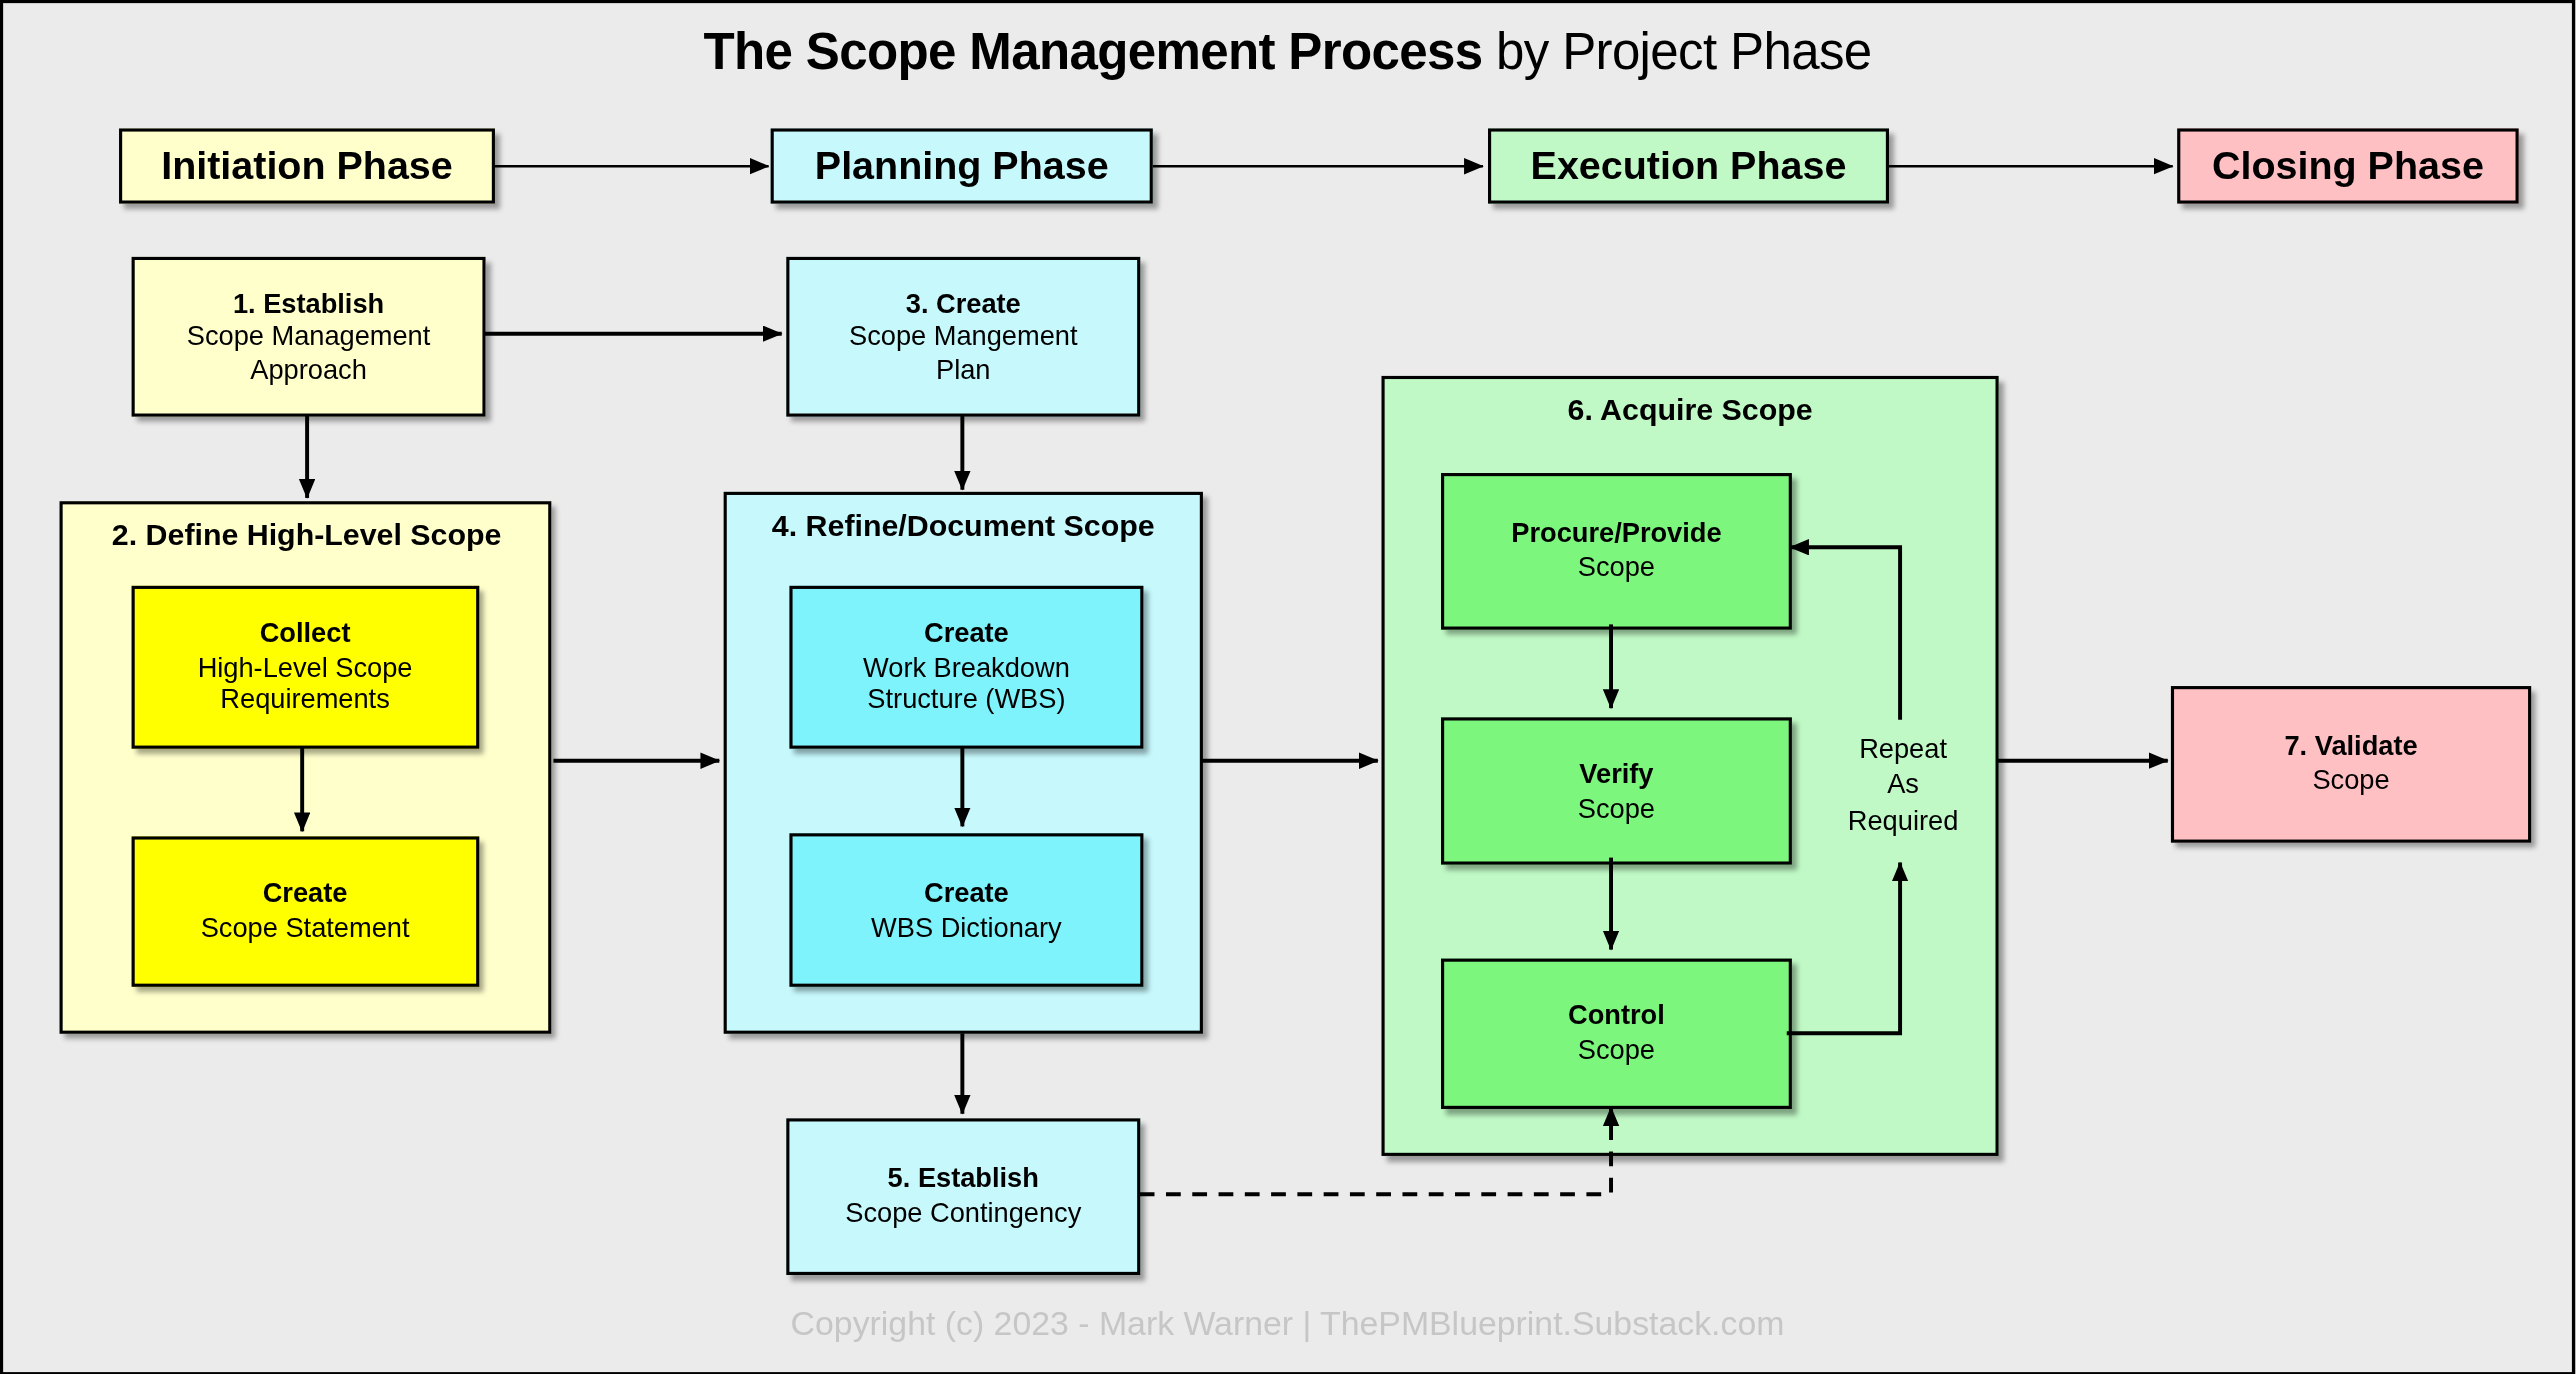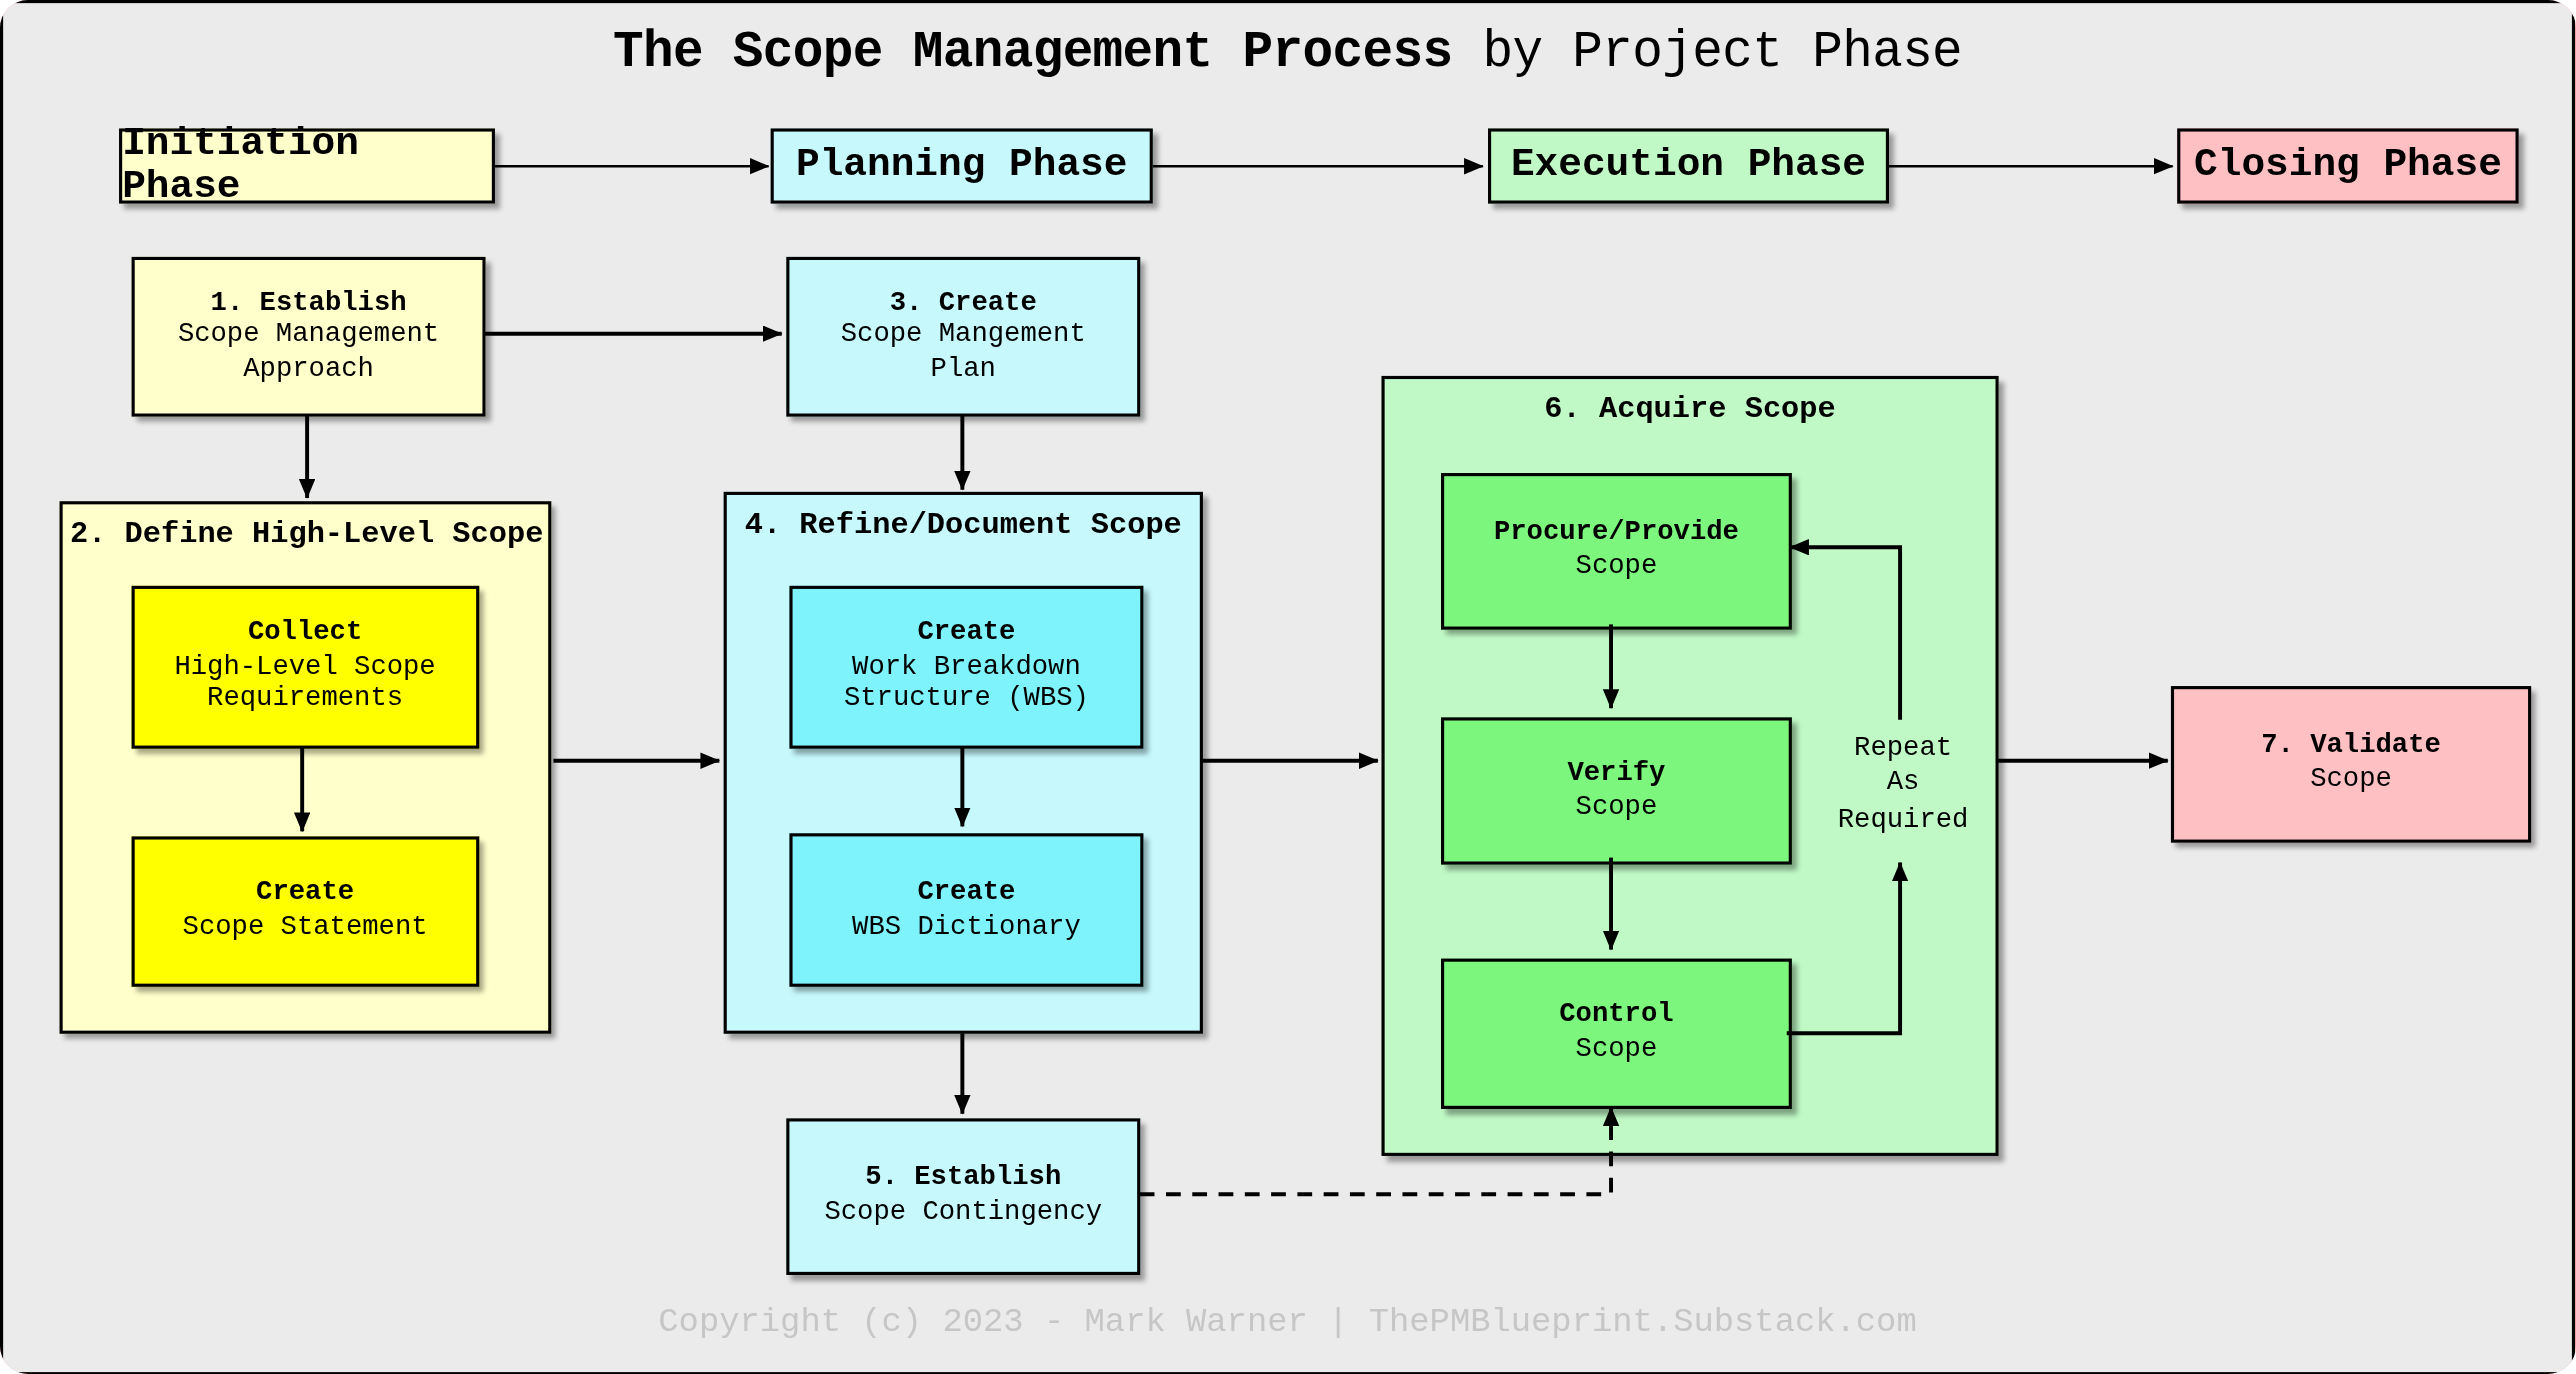--- a/index.html
+++ b/index.html
@@ -1,17 +1,17 @@
 <!DOCTYPE html>
 <html style="font-size:8.4px"><head>
 <meta charset="utf-8">
 <style>
   html,body{margin:0;padding:0;}
-  .stage{position:relative;width:2576px;height:1374px;overflow:hidden;background:#fca5a5;
-         font-family:Liberation Mono, monospace;border-radius:28px;}
+  .stage{position:relative;width:2576px;height:1374px;overflow:hidden;background:#5eead4;
+         font-family:Liberation Sans, sans-serif;}
   .scale{position:absolute;left:0;top:0;width:822px;height:439px;
          transform:scale(3.132653);transform-origin:0 0;background:#EBEBEB;}
   .frame{position:absolute;left:0;top:0;right:0;bottom:0;border:1.3px solid #000;}
   .abs{position:absolute;box-sizing:border-box;}
   .shape{border:1px solid #000;box-shadow:1.6px 1.8px 1.6px rgba(0,0,0,0.35);}
   .titlebar{width:100%;text-align:center;top:7.3px;font-size:16.3px;letter-spacing:-0.2px;color:#000;}
   .titlebar .b{font-weight:700;}
   .phase{height:24px;display:flex;align-items:center;justify-content:center;
          font-size:12.6px;font-weight:700;color:#000;}
   .box{display:flex;flex-direction:column;align-items:center;justify-content:center;

